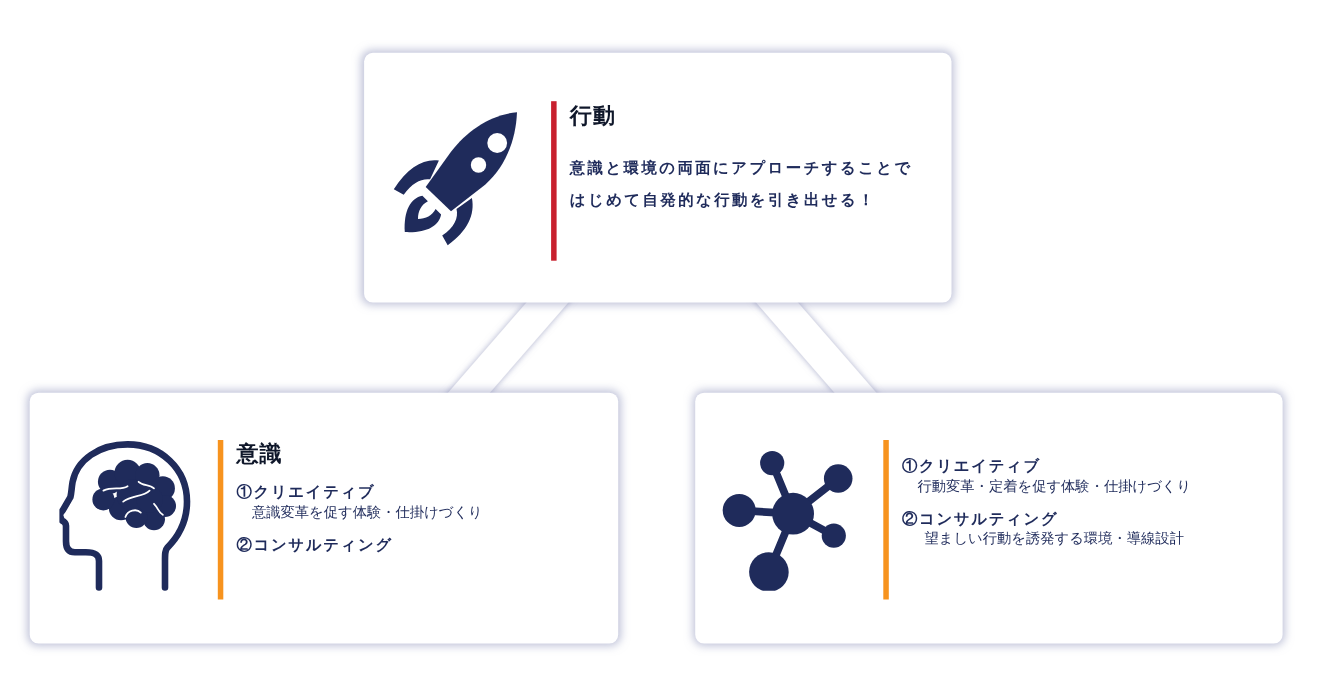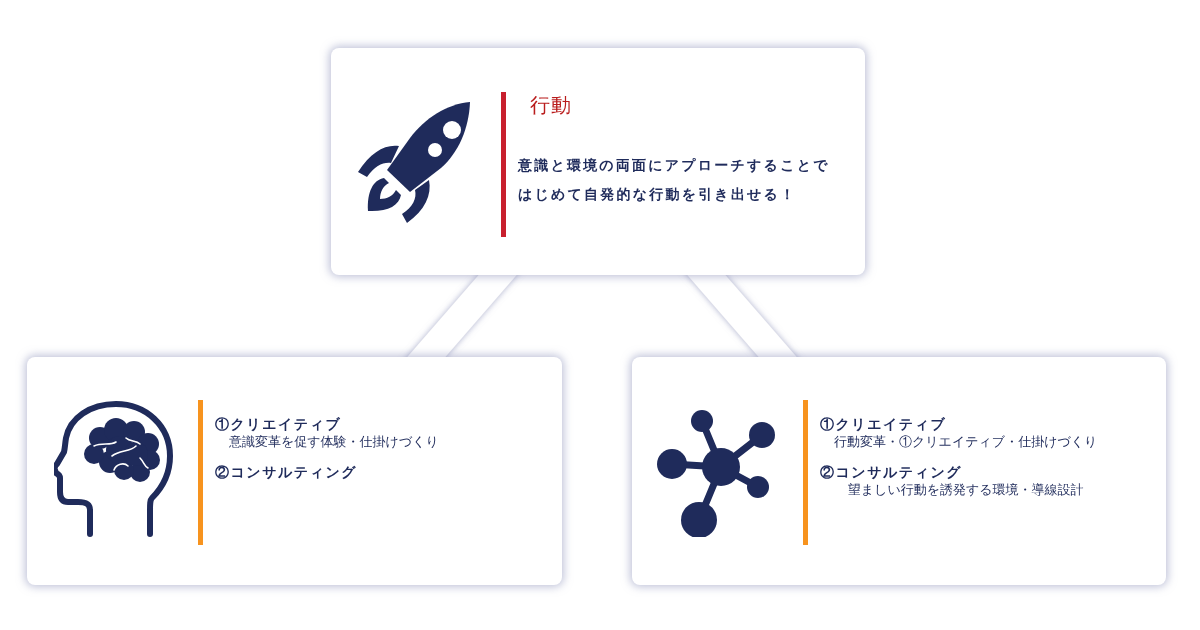--- a/index.html
+++ b/index.html
@@ -45,35 +45,35 @@
       padding-left: 12px;
     }
     .card.top .text-block {
       left: 170px; top: 44px; height: 145px; border-color: #c8202e;
     }
     .card.left .text-block,
     .card.right .text-block {
       left: 171px; top: 43px; height: 145px; border-color: #f7931e;
     }
     .heading {
-      color: #b91c1c;
-      font-weight: normal;
+      color: #0f172a;
+      font-weight: bold;
       font-size: 20px;
       line-height: 24px;
       letter-spacing: 1px;
-      margin: 12px;
+      margin: 0;
     }
     .card.top .heading { margin-top: 1px; }
     .lead {
       color: #1f2b5b;
       font-weight: bold;
       font-size: 14px;
       line-height: 29px;
       letter-spacing: 2.2px;
-      margin-top: 34px;
+      margin-top: 22px;
       white-space: nowrap;
     }
     .item { margin-top: 0; }
     .item-title {
       color: #1f2b5b;
       font-weight: bold;
       font-size: 14px;
       line-height: 18px;
       letter-spacing: 1.5px;
       white-space: nowrap;
@@ -157,20 +157,21 @@
         <g fill="none" stroke="#ffffff" stroke-width="1.6" stroke-linecap="round">
           <path d="M40 46 C 48 42, 56 46, 62 42"></path>
           <path d="M58 56 C 66 50, 76 52, 82 46"></path>
           <path d="M72 38 C 76 42, 82 40, 86 44"></path>
           <path d="M60 70 C 62 64, 70 62, 74 66"></path>
           <path d="M86 58 C 90 62, 90 66, 94 68"></path>
         </g>
       </svg>
     </div>
     <div class="text-block">
+      <h2 class="heading">意識</h2>
       <div class="items">
         <div class="item">
           <div class="item-title">①クリエイティブ</div>
           <div class="item-desc">意識変革を促す体験・仕掛けづくり</div>
         </div>
         <div class="item">
           <div class="item-title">②コンサルティング</div>
         </div>
       </div>
     </div>
@@ -193,21 +194,21 @@
           <circle cx="18" cy="57" r="15"></circle>
           <circle cx="104" cy="80" r="11"></circle>
           <circle cx="45" cy="113" r="18"></circle>
         </g>
       </svg>
     </div>
     <div class="text-block">
       <div class="items">
         <div class="item">
           <div class="item-title">①クリエイティブ</div>
-          <div class="item-desc">行動変革・①クリエイティブ・仕掛けづくり</div>
+          <div class="item-desc">行動変革・定着を促す体験・仕掛けづくり</div>
         </div>
         <div class="item">
           <div class="item-title">②コンサルティング</div>
           <div class="item-desc">望ましい行動を誘発する環境・導線設計</div>
         </div>
       </div>
     </div>
   </div>
 
 </div>

